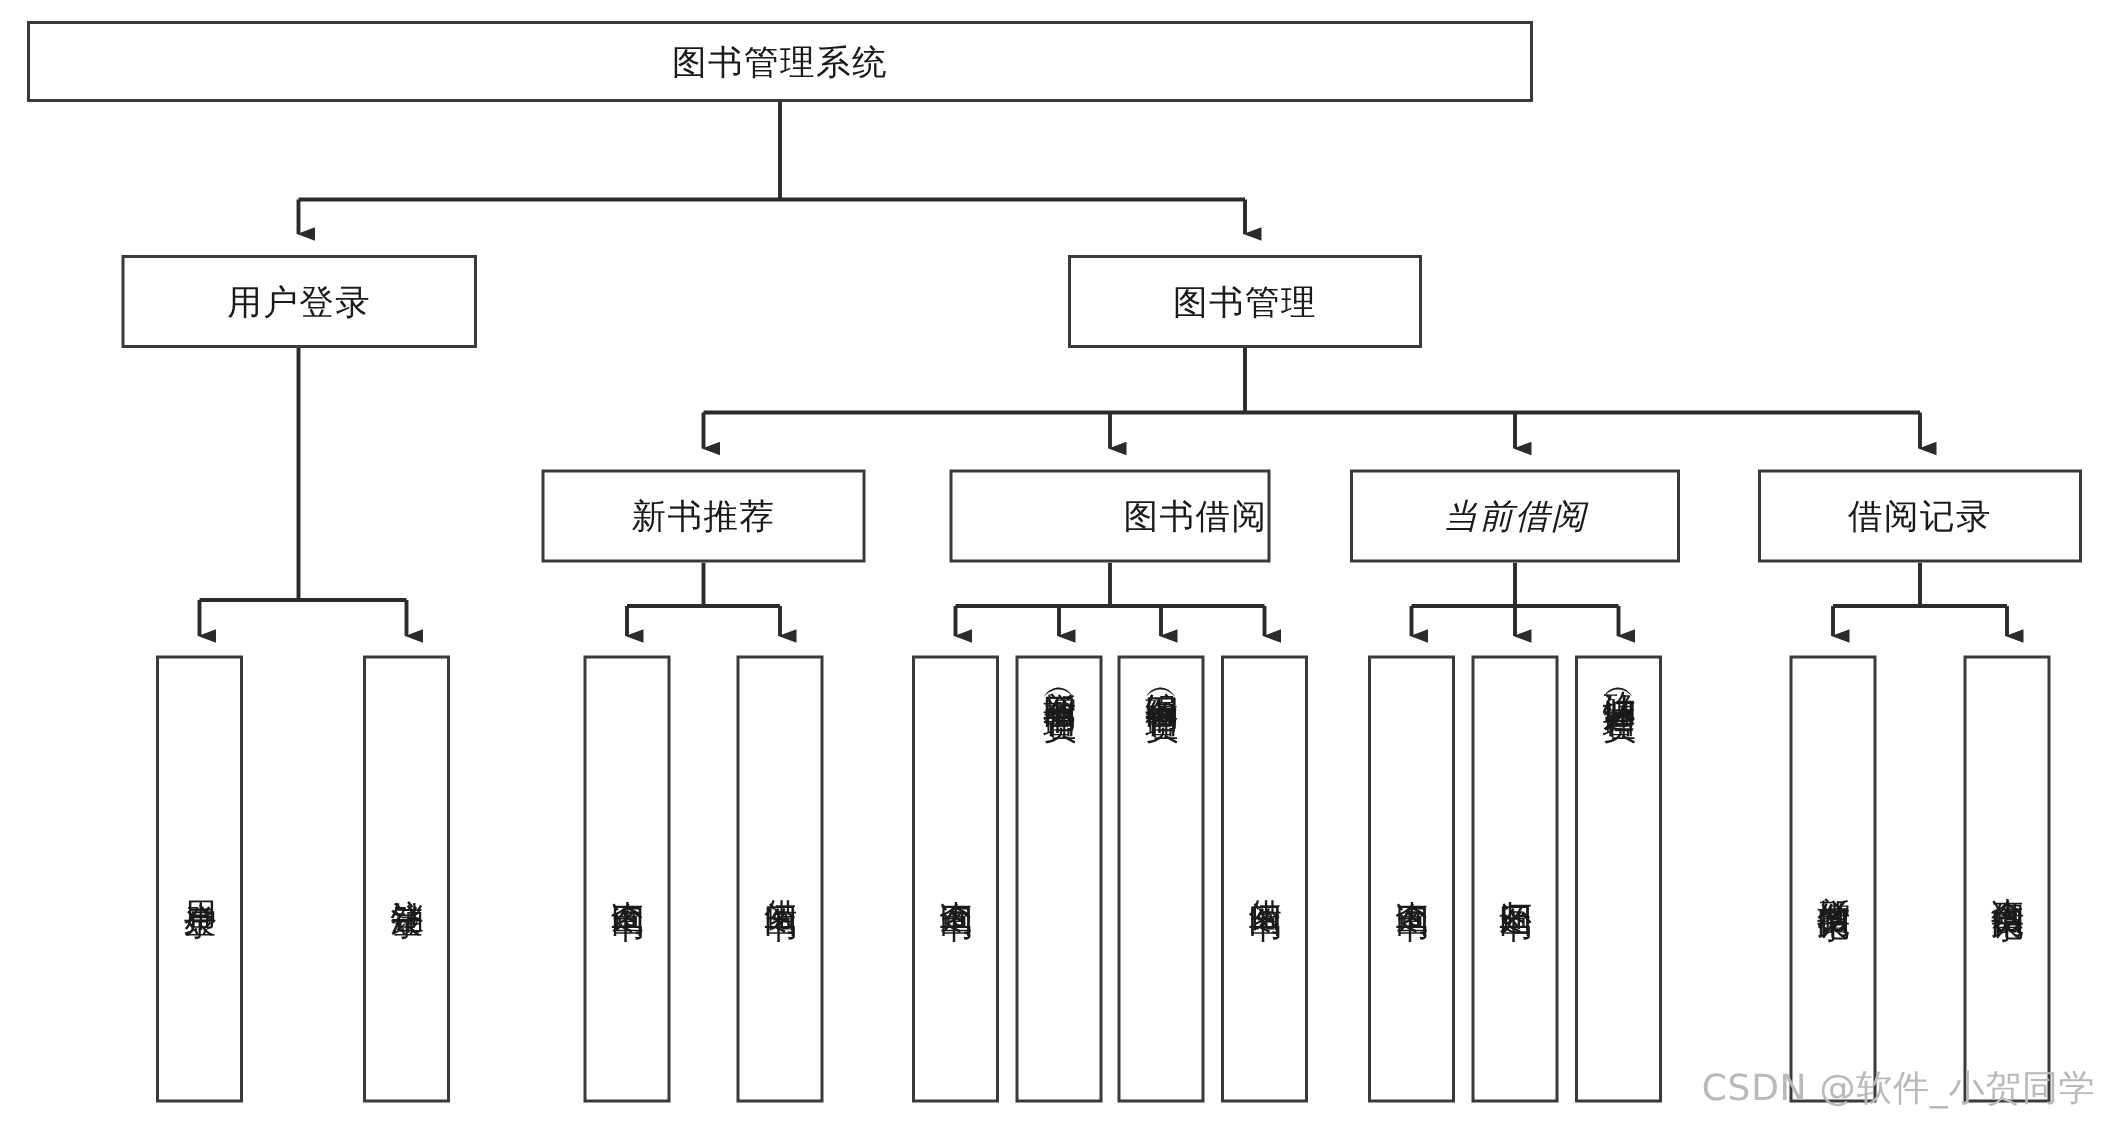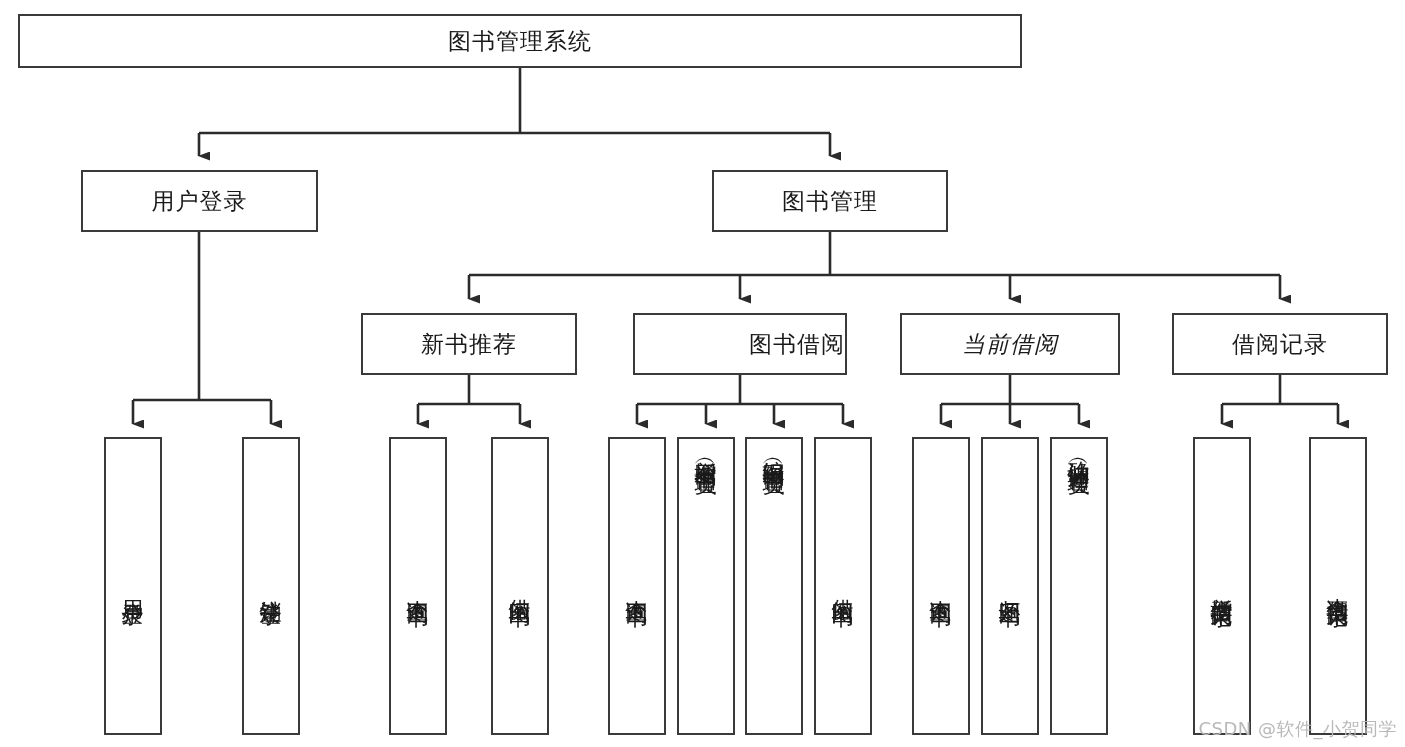--- a/index.html
+++ b/index.html
@@ -62,21 +62,21 @@
     justify-content: center;
   }
   .vwrap.top {
     align-items: flex-start;
     padding-top: 4px;
   }
   #watermark {
     position: absolute;
     right: 8px;
     bottom: 6px;
-    font-size: 18px;
+    font-size: 24px;
     color: #b9b9b9;
     letter-spacing: 0.5px;
     white-space: nowrap;
     text-align: center;
   }
 </style>
 </head>
 <body>
 
 <div id="diagram-root">

